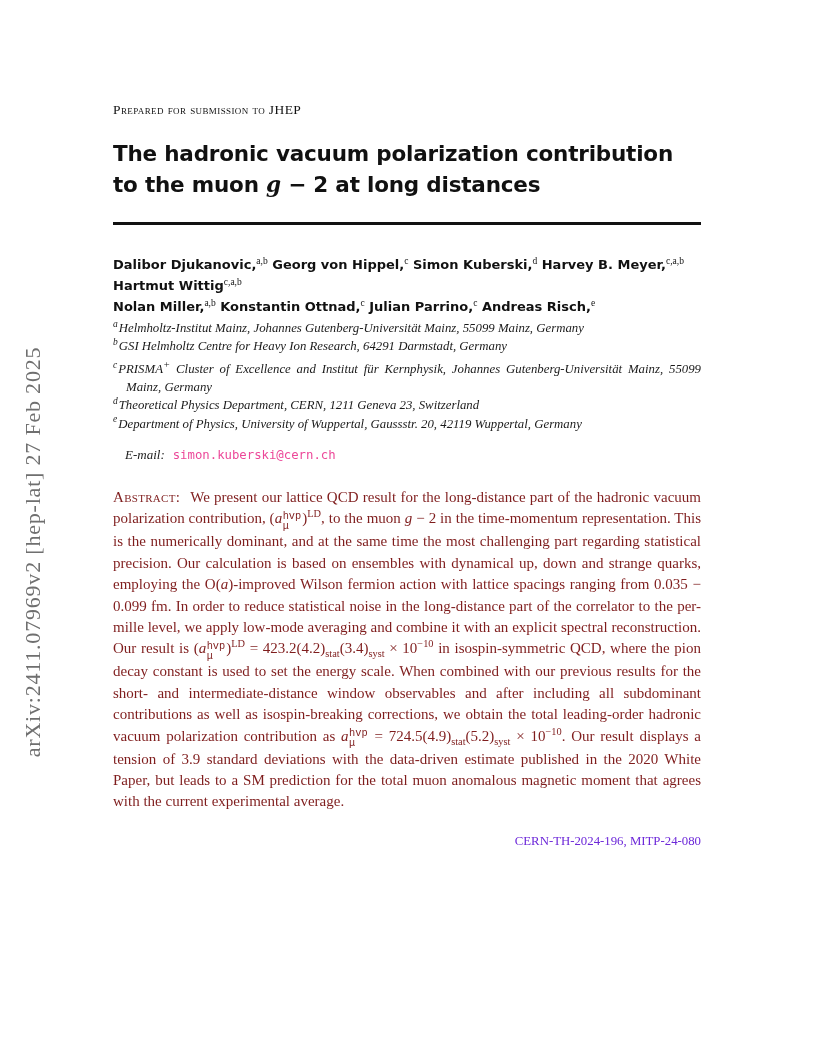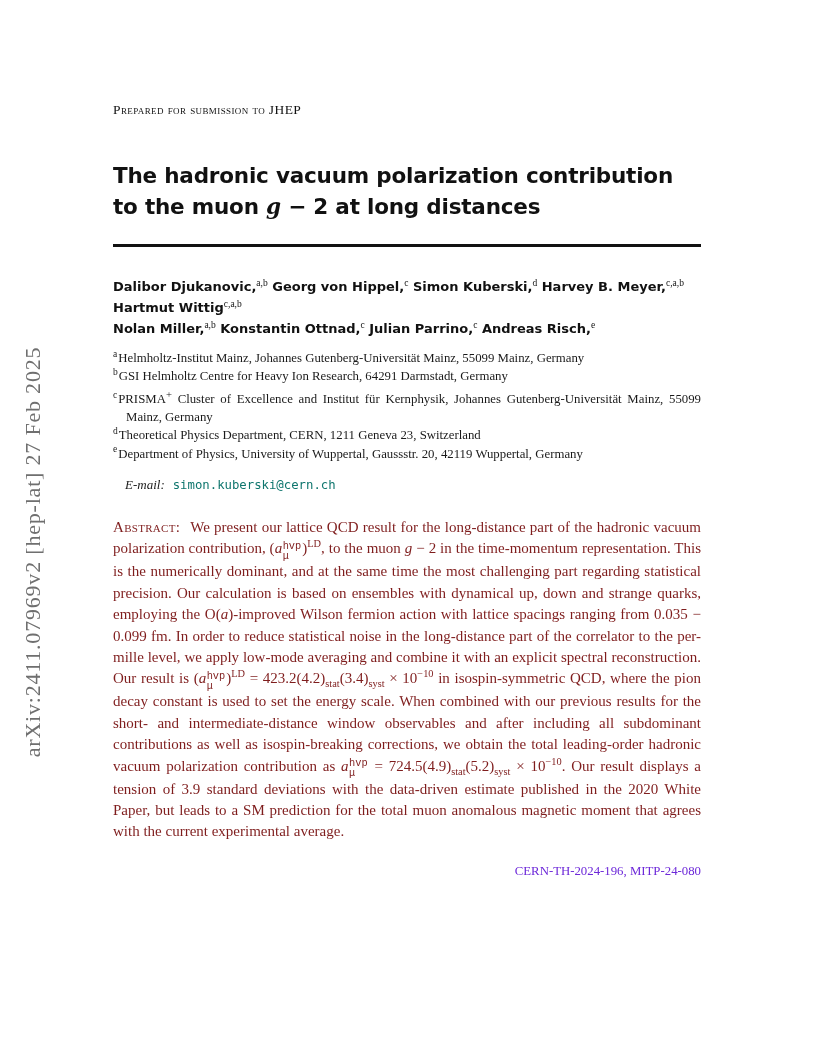--- a/index.html
+++ b/index.html
@@ -28,21 +28,21 @@
     width:588px;
   }
   .note{
     padding-top:102px;
     font-variant:small-caps;
     font-size:13.5px;
     letter-spacing:0.4px;
     color:#111;
   }
   .title{
-    margin-top:42px;
+    margin-top:20px;
     font-family:"DejaVu Sans", sans-serif;
     font-weight:bold;
     font-size:21.5px;
     line-height:31px;
     letter-spacing:-0.2px;
     color:#111;
   }
   .title i{font-style:italic;font-family:"DejaVu Serif", serif;font-weight:bold;}
   .rule{
     margin-top:22px;
@@ -57,21 +57,22 @@
     line-height:21px;
     color:#111;
   }
   .authors sup{
     font-family:"Liberation Serif", serif;
     font-weight:normal;
     font-size:9.5px;
     line-height:0;
   }
   .affils{
-    margin-top:10px;
+    margin-top:2px;
+    font-style:italic;
     font-size:12.8px;
     line-height:18.3px;
     text-align:justify;
     color:#1a1a1a;
   }
   .affil{
     padding-left:13px;
     text-indent:-13px;
   }
   .affil > sup{
@@ -81,21 +82,21 @@
   }
   .email-row{
     margin-top:14px;
     padding-left:12px;
     font-size:13px;
   }
   .email-label{font-style:italic;margin-right:8px;}
   .email-link{
     font-family:"DejaVu Sans Mono", monospace;
     font-size:12.3px;
-    color:#0f766e;
+    color:#ec4899;
     text-decoration:none;
   }
   .abstract{
     margin-top:24px;
     font-size:15px;
     line-height:21.4px;
     text-align:justify;
     color:#7f1d1d;
   }
   .ab-label{

